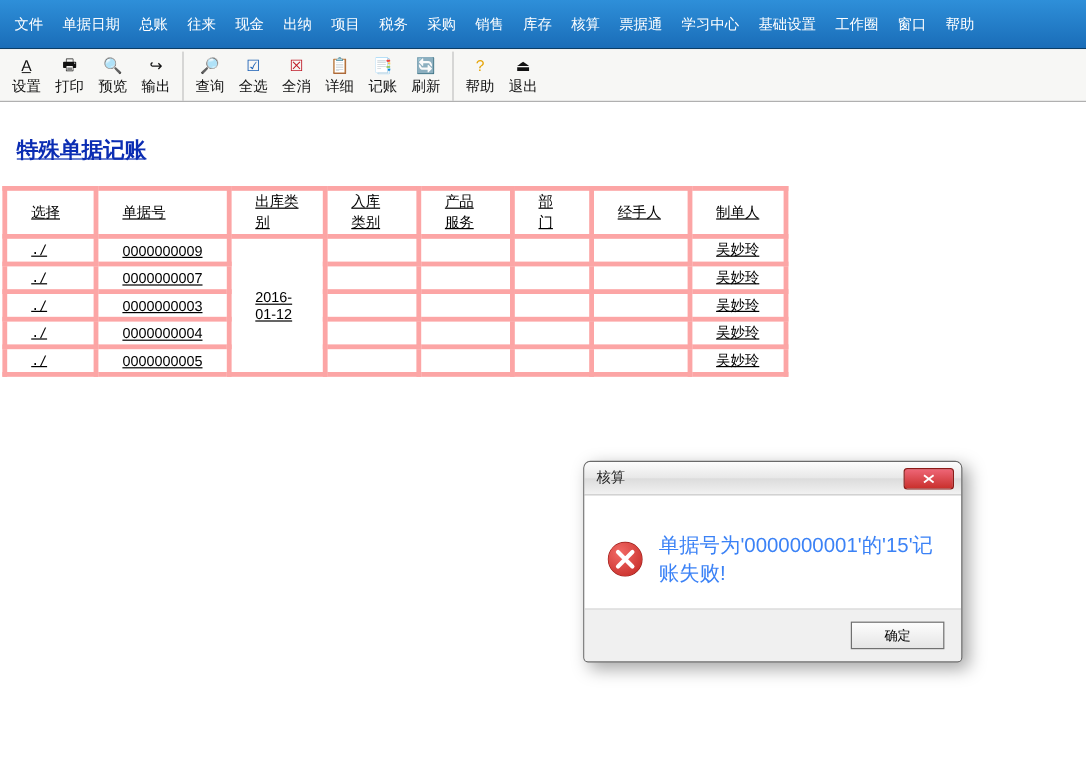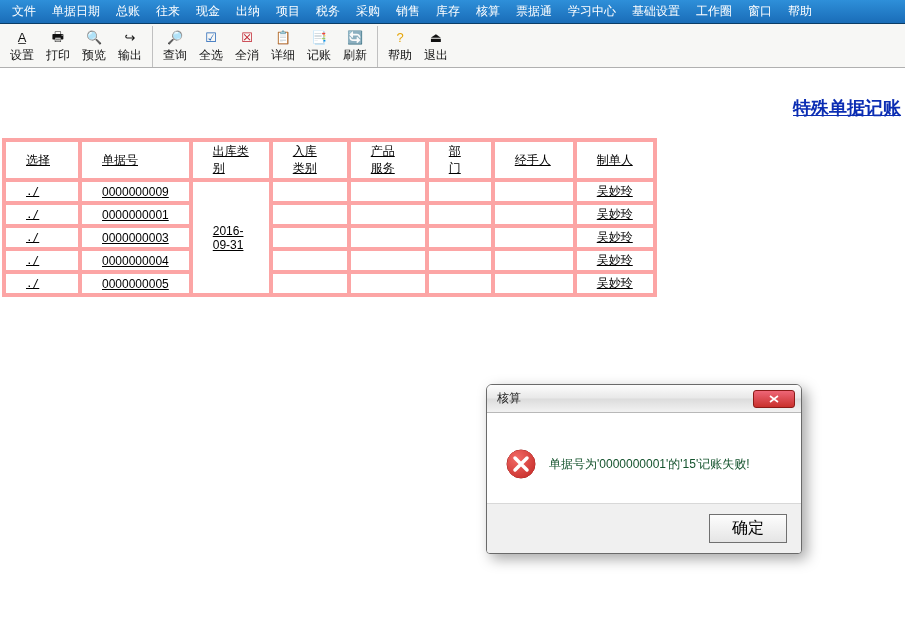--- a/index.html
+++ b/index.html
@@ -8,21 +8,21 @@
       font-size: 12px;
       background: #fff;
       width: 905px;
       height: 644px;
       position: relative;
       overflow: hidden;
     }
     
     .menubar {
       background: linear-gradient(#2e8fd9, #1a6db8);
-      height: 24px;
+      height: 41px;
       display: flex;
       align-items: center;
       padding: 0 4px;
       color: #fff;
       border-bottom: 1px solid #0b3d66;
     }
     .menubar .menu-item {
       padding: 3px 8px;
       cursor: default;
     }
@@ -54,22 +54,22 @@
       min-width: 28px;
     }
     .tool-icon {
       width: 16px; height: 16px;
       display: flex; align-items: center; justify-content: center;
       font-size: 13px;
       margin-bottom: 1px;
     }
     
     .page-title-wrap {
-      text-align: right;
-      padding: 28px 4px 18px;
+      text-align: left;
+      padding: 28px 14px 18px;
     }
     .page-title {
       color: #0b2db3;
       font-size: 18px;
       font-weight: bold;
       text-decoration: underline;
       font-family: "SimSun", serif;
     }
     
     .grid {
@@ -137,34 +137,34 @@
       padding: 30px 18px 18px;
       display: flex;
       align-items: center;
       gap: 12px;
       background: #fff;
       min-height: 90px;
     }
     .error-icon-svg {
       width: 32px; height: 32px; flex-shrink: 0;
     }
-    .dialog-msg { font-size: 12px; color: #14532d; }
+    .dialog-msg { font-size: 17px; color: #3b82f6; }
     .dialog-footer {
       background: #f0f0f0;
       border-top: 1px solid #d8d8d8;
       padding: 10px 14px;
       display: flex;
       justify-content: flex-end;
     }
     .ok-btn {
       min-width: 78px;
       padding: 3px 18px;
       background: linear-gradient(#fdfdfd, #e5e5e5);
       border: 1px solid #707070;
-      font-size: 16px;
+      font-size: 11px;
       cursor: default;
       margin-left: 12px;
     }
   </style>
 </head>
 <body>
 
 <div class="menubar">
     <div class="menu-item">文件</div>
     <div class="menu-item">单据日期</div>
@@ -257,30 +257,30 @@
         <th class="col-out">产品服务</th>
         <th class="col-dept">部门</th>
         <th class="col-handler">经手人</th>
         <th class="col-maker">制单人</th>
       </tr>
     </thead>
   <tbody>
       <tr>
         <td class="col-sel checkmark">./</td>
         <td class="col-doc">0000000009</td>
-        <td class="col-date" rowspan="5">2016-09-31</td>
-        <td class="col-in"></td>
-        <td class="col-out"></td>
-        <td class="col-dept"></td>
-        <td class="col-handler"></td>
-        <td class="col-maker">吴妙玲</td>
-      </tr>
-      <tr>
-        <td class="col-sel checkmark">./</td>
-        <td class="col-doc">0000000001</td>
+        <td class="col-date" rowspan="5">2016-01-12</td>
+        <td class="col-in"></td>
+        <td class="col-out"></td>
+        <td class="col-dept"></td>
+        <td class="col-handler"></td>
+        <td class="col-maker">吴妙玲</td>
+      </tr>
+      <tr>
+        <td class="col-sel checkmark">./</td>
+        <td class="col-doc">0000000007</td>
         <td class="col-in"></td>
         <td class="col-out"></td>
         <td class="col-dept"></td>
         <td class="col-handler"></td>
         <td class="col-maker">吴妙玲</td>
       </tr>
       <tr>
         <td class="col-sel checkmark">./</td>
         <td class="col-doc">0000000003</td>
         <td class="col-in"></td>

